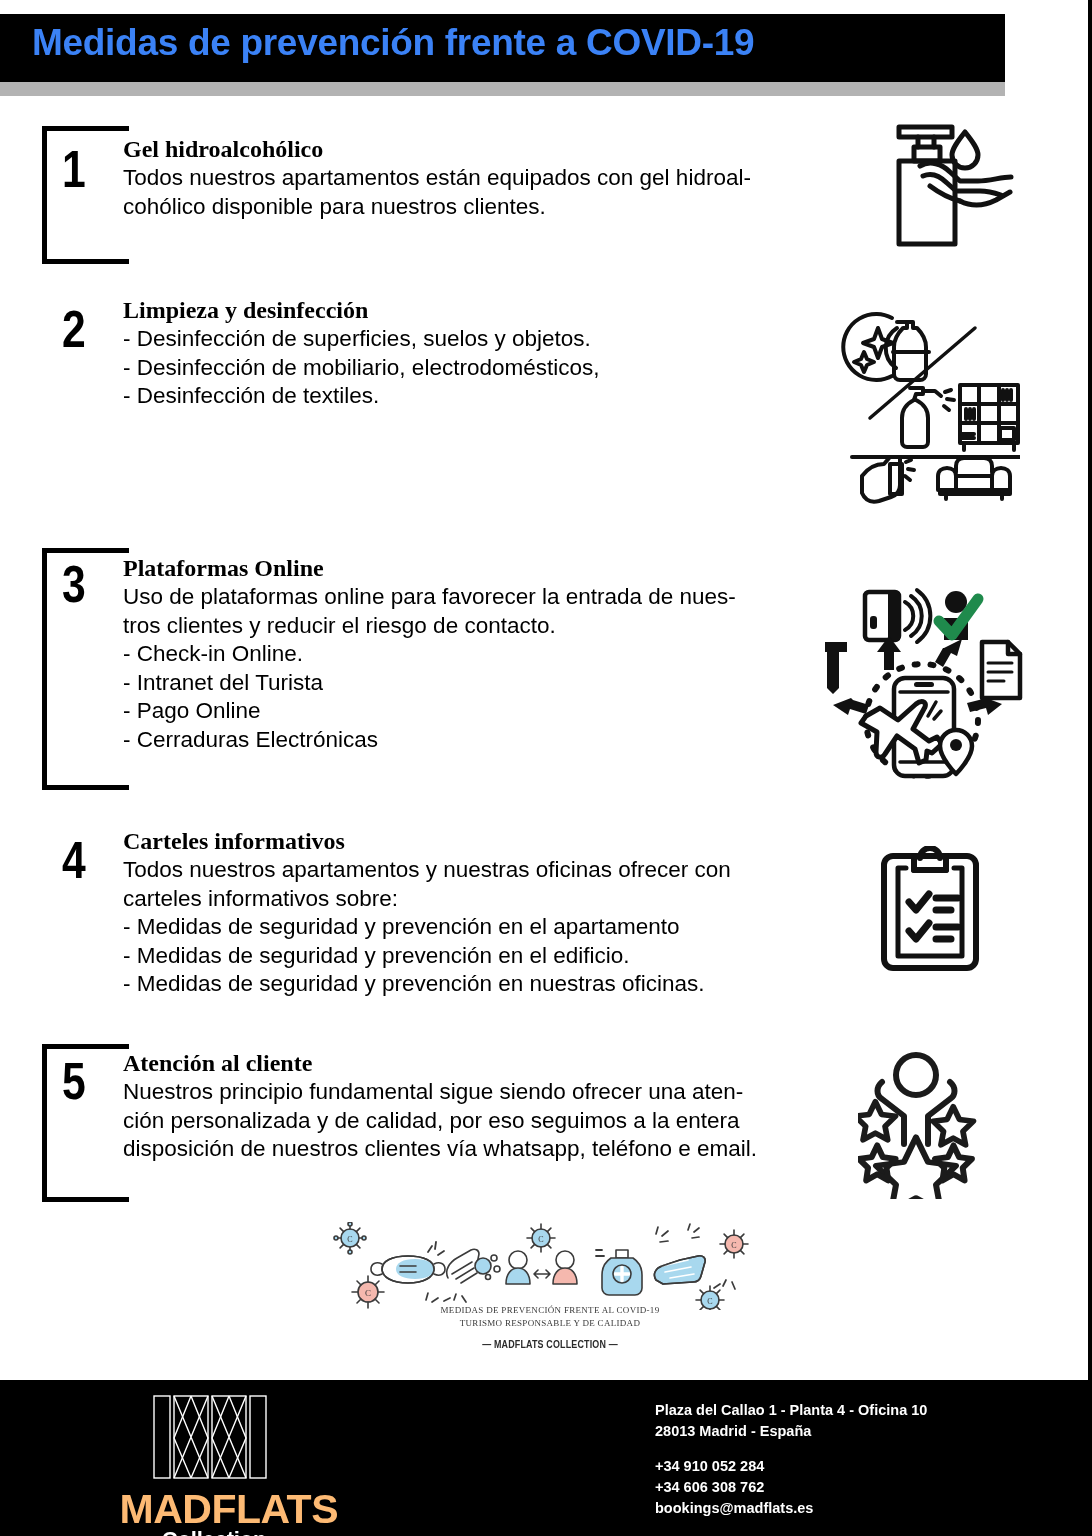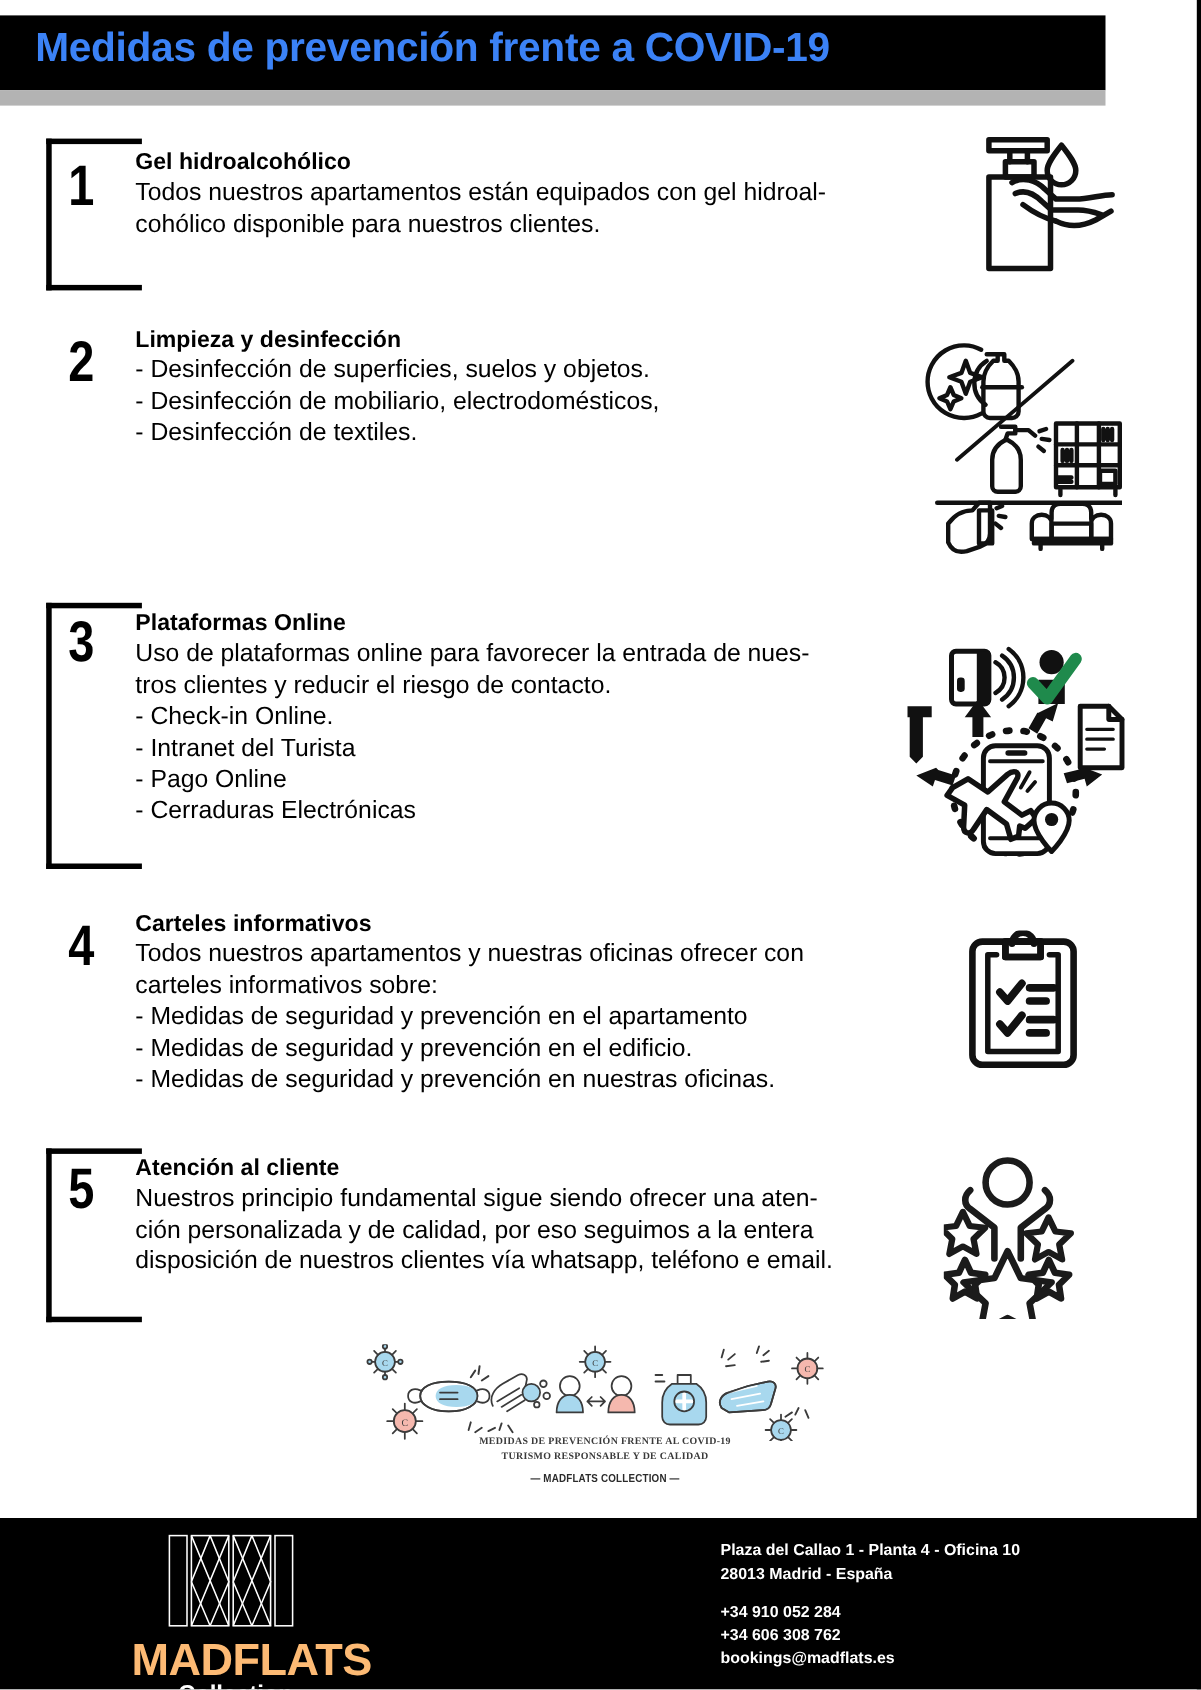--- a/index.html
+++ b/index.html
@@ -29,36 +29,37 @@
   .bracket:after{
     content:"";position:absolute;right:-5px;top:-5px;width:5px;height:0;
   }
   .num{
     position:absolute;font-size:52px;font-weight:bold;line-height:1;
     font-family:"Liberation Sans","DejaVu Sans",sans-serif;
     transform:scaleX(0.82);transform-origin:left top;
   }
   .body-col{position:absolute;}
   .s-title{
-    font-size:21px;font-weight:bold;line-height:1.05;margin:0 0 2px 0;
+    font-size:24px;font-weight:bold;line-height:1.05;margin:0 0 2px 0;
     white-space:nowrap;
+    font-family:Liberation Serif, serif;
   }
   .s-para{font-size:22.5px;line-height:1.27;margin:0;}
   .s-li{font-size:22.5px;line-height:1.27;margin:0;}
 
   
   .icon{position:absolute;}
   .icon svg{display:block;}
 
   
   .promo{position:absolute;left:320px;top:1222px;width:460px;height:140px;}
   .promo-cap{
     position:absolute;left:0;top:82px;width:460px;text-align:center;
     font-family:"Liberation Serif","DejaVu Serif",serif;
-    font-size:9px;letter-spacing:0.3px;color:#3a3a3a;line-height:1.45;font-weight:bold;
+    font-size:9px;letter-spacing:0.3px;color:#3a3a3a;line-height:1.45;
   }
   .promo-brand{
     position:absolute;left:0;top:116px;width:460px;text-align:center;
     font-family:"Liberation Sans","DejaVu Sans",sans-serif;
     font-size:10.5px;font-weight:bold;letter-spacing:0.2px;color:#2b2b2b;
     transform:scaleX(0.85);
   }
 
   
   .footer{position:absolute;left:0;top:1380px;width:1092px;height:156px;background:#000;}

